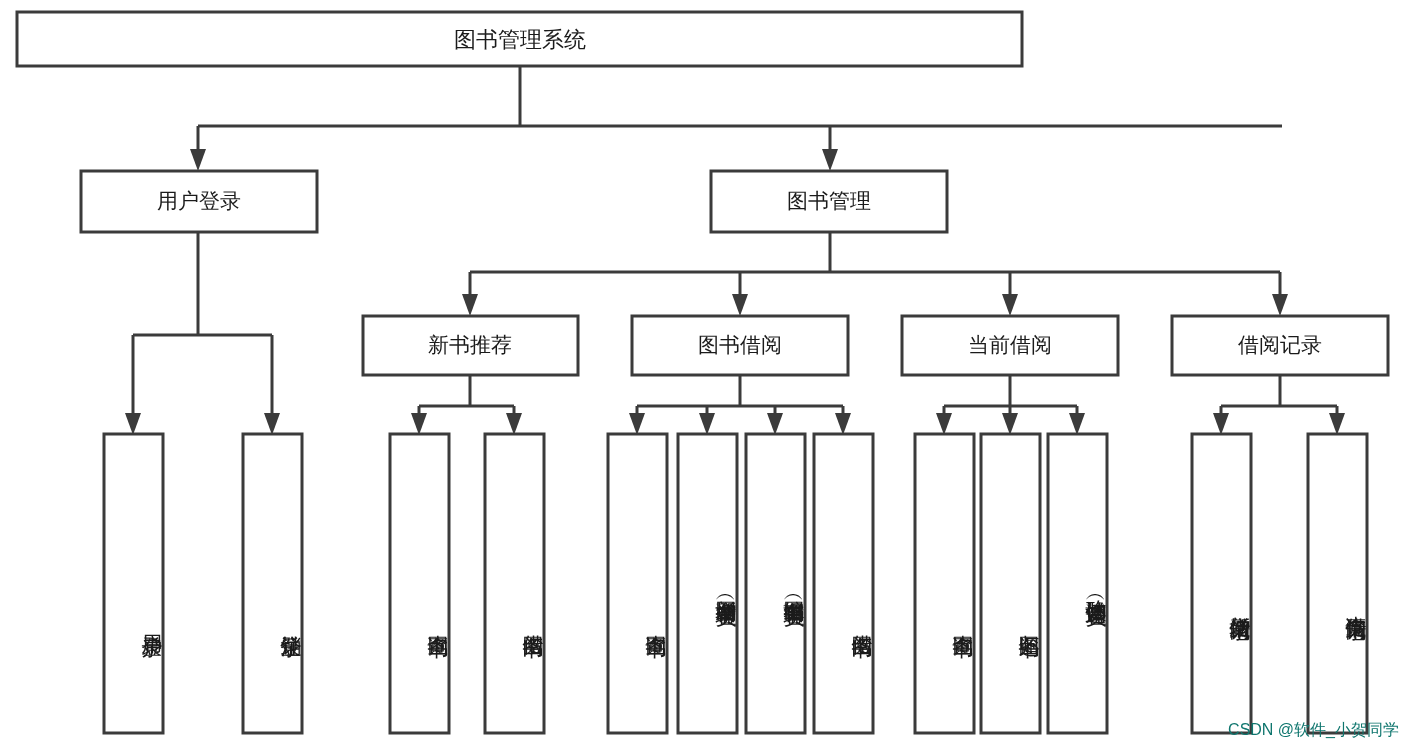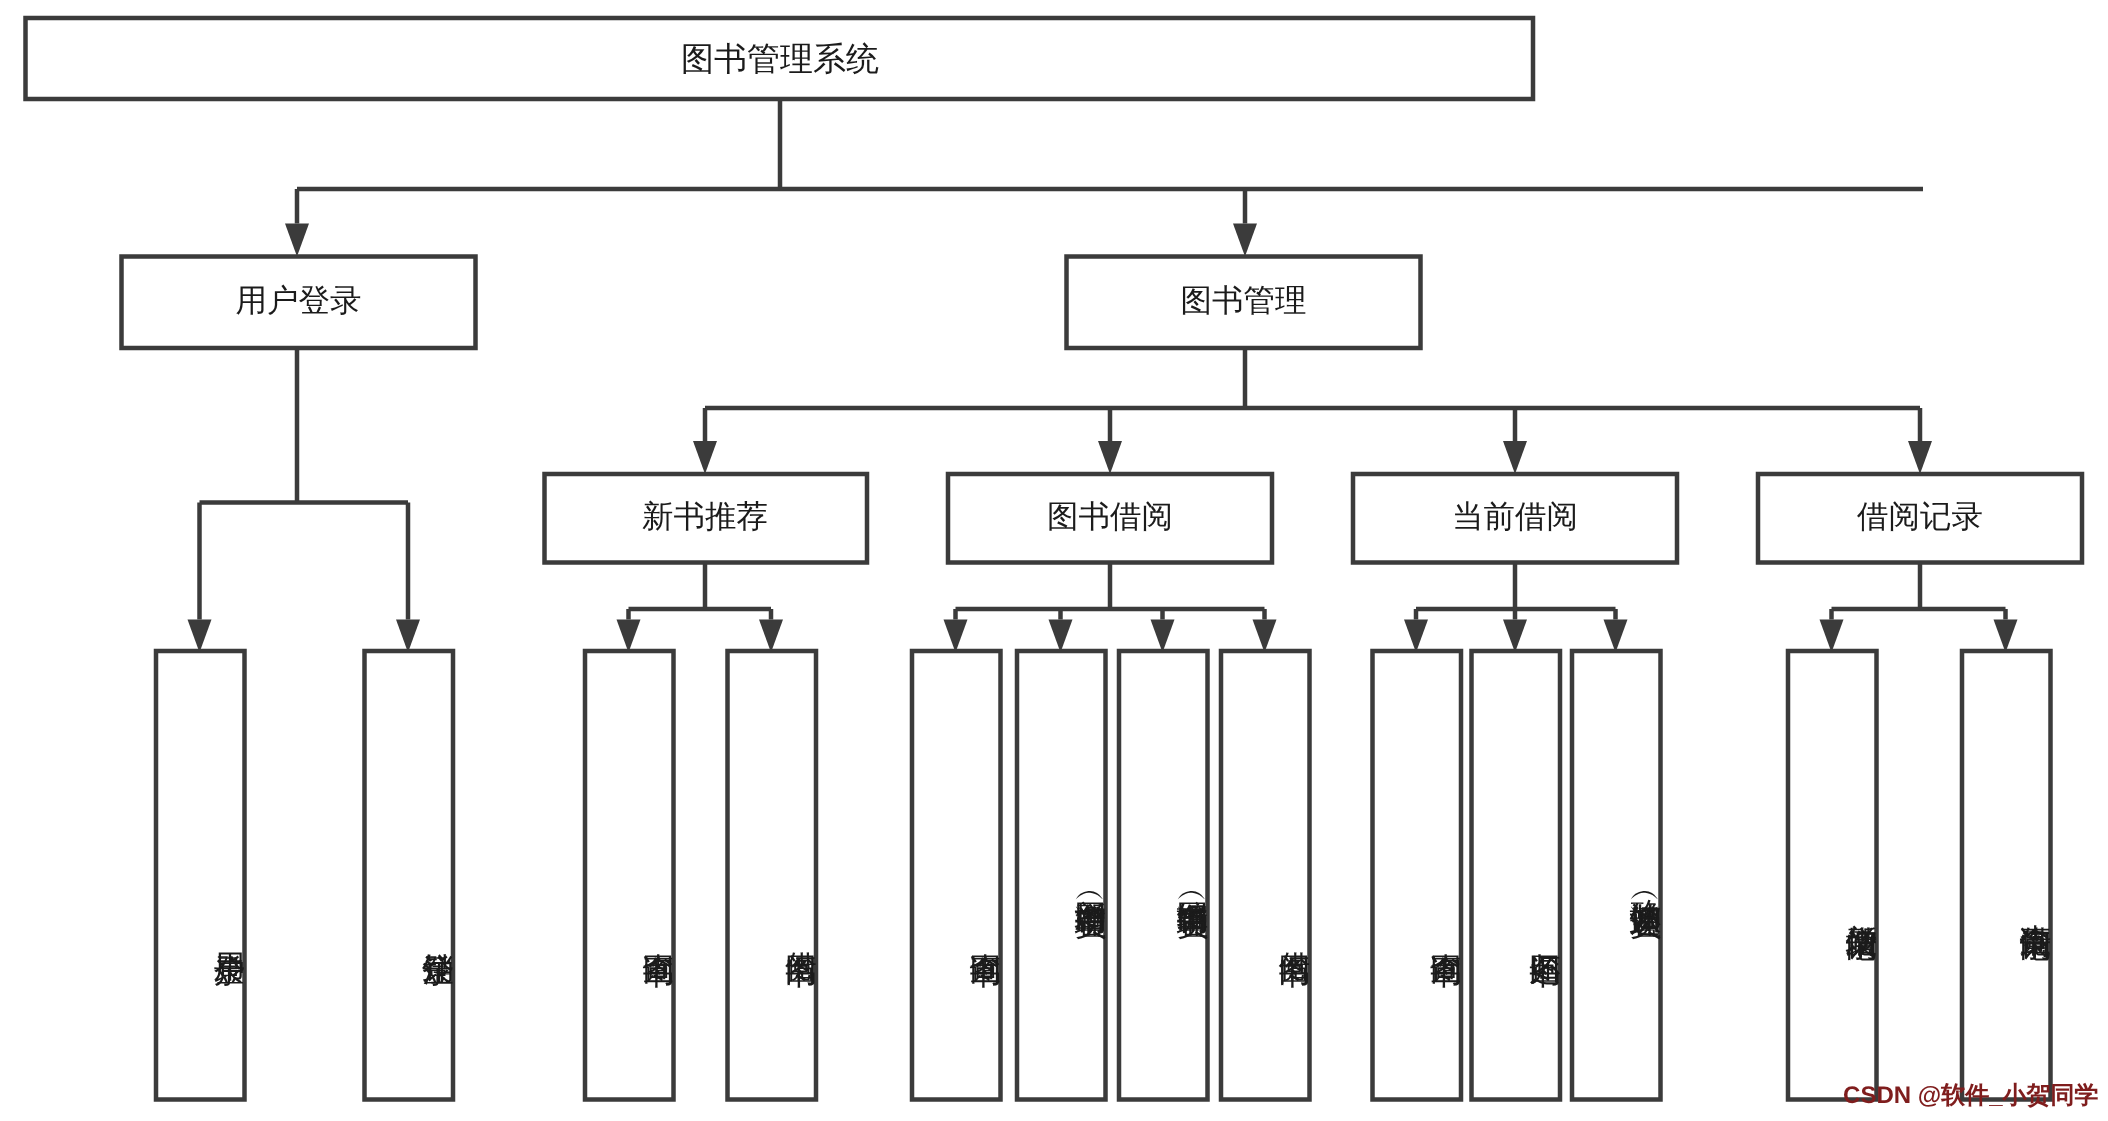--- a/index.html
+++ b/index.html
@@ -64,23 +64,22 @@
     justify-content: center;
     white-space: nowrap;
     pointer-events: none;
   }
   .watermark {
     position: absolute;
     right: 6px;
     bottom: 6px;
     font-family: "Liberation Sans", "DejaVu Sans", sans-serif;
     font-size: 16px;
-    color: #7f1d1d;
+    color: #0f766e;
     white-space: nowrap;
-    font-weight: bold;
   }
 </style>
 </head>
 <body>
 
 <div id="diagram-root">
 
   <svg class="diagram-canvas" viewBox="0 0 1405 747">
     <defs>
       <marker id="arrow" viewBox="0 0 12 12" refX="6" refY="10" markerWidth="12" markerHeight="12" orient="auto-start-reverse">

